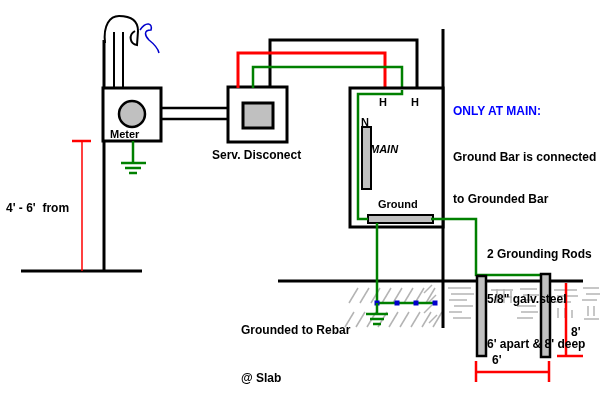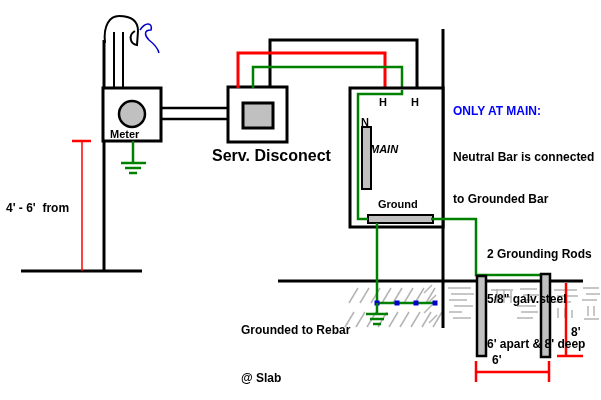--- a/index.html
+++ b/index.html
@@ -11,21 +11,21 @@
   .canvas{position:relative;width:601px;height:400px;background:var(--background);
           overflow:hidden;font-family:"Liberation Sans",sans-serif;}
   svg{position:absolute;left:0;top:0;}
   svg line,svg polyline,svg path{fill:none;}
   .s-blk{stroke:var(--wire-black);} .s-red{stroke:var(--wire-red);}
   .s-grn{stroke:var(--wire-green);} .s-blu{stroke:var(--wire-blue);}
   .s-dim{stroke:var(--dimension-red);} .s-hatch{stroke:var(--hatch-gray);}
   .f-gray{fill:var(--metal-gray);} .f-white{fill:var(--background);} .f-blu{fill:var(--wire-blue);}
   .w15{stroke-width:1.5;} .w2{stroke-width:2;} .w25{stroke-width:2.5;} .w3{stroke-width:3;}
   .lbl{position:absolute;font-weight:bold;font-size:11px;color:#000;white-space:pre;line-height:13px;}
-  .lbl12{font-size:16px;}
+  .lbl12{font-size:12px;}
   .note{position:absolute;font-weight:bold;font-size:12px;color:#000;white-space:pre;}
   .note span{display:block;}
   .blue-text{color:var(--note-blue);}
 </style>
 </head>
 <body>
 
 <div class="canvas">
 
   <svg width="601" height="400" viewBox="0 0 601 400">
@@ -160,21 +160,21 @@
   <div class="lbl" style="left:110px;top:128px;">Meter</div>
   <div class="lbl lbl12" style="left:212px;top:149px;">Serv. Disconect</div>
   <div class="lbl" style="left:370px;top:143px;font-style:italic;">MAIN</div>
   <div class="lbl" style="left:361px;top:116px;">N</div>
   <div class="lbl" style="left:379px;top:96px;">H</div>
   <div class="lbl" style="left:411px;top:96px;">H</div>
   <div class="lbl" style="left:378px;top:198px;text-align:right;">Ground</div>
 
   <div class="note" style="left:453px;top:76px;">
     <span class="blue-text" style="margin-bottom:4px;">ONLY AT MAIN:</span>
-    <span>Neutral Bar is connected</span>
+    <span>Ground Bar is connected</span>
     <span>to Grounded Bar</span>
   </div>
 
   <div class="note" style="left:487px;top:217px;line-height:15px;">
     <span>2 Grounding Rods</span>
     <span>5/8" galv.steel</span>
     <span>6' apart &amp; 8' deep</span>
   </div>
 
   <div class="note" style="left:241px;top:290px;line-height:16px;">

